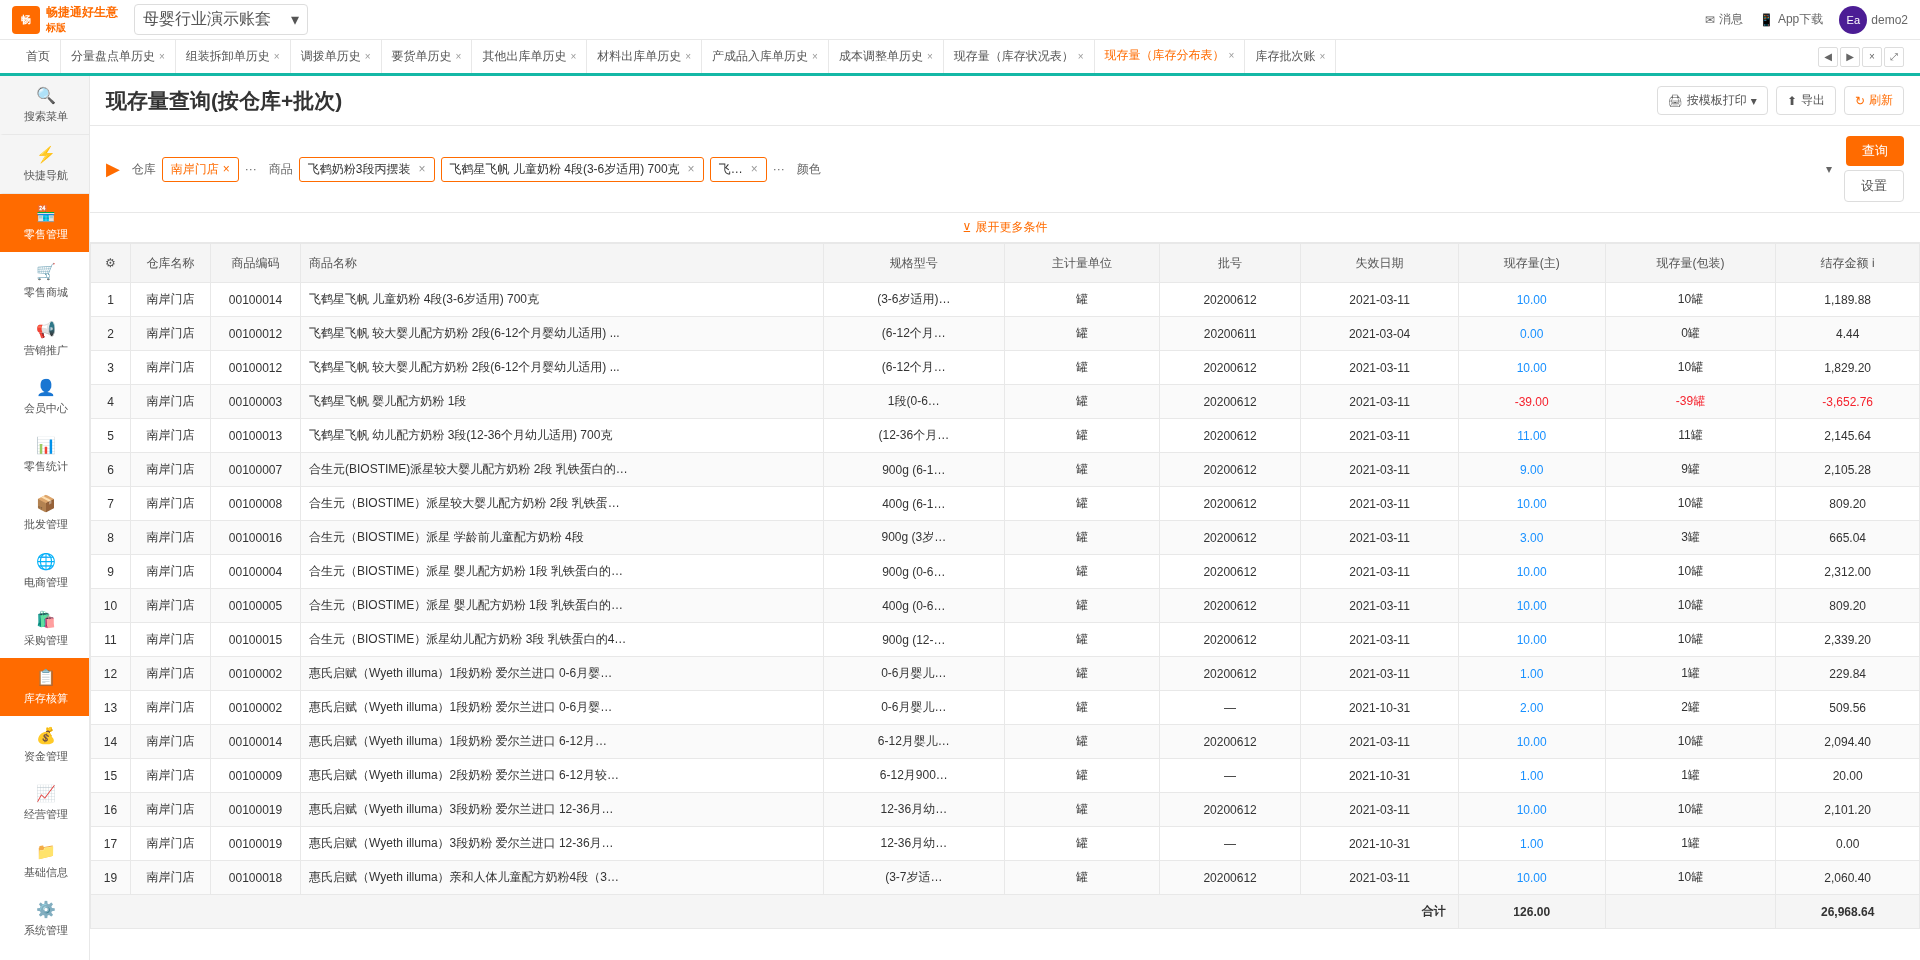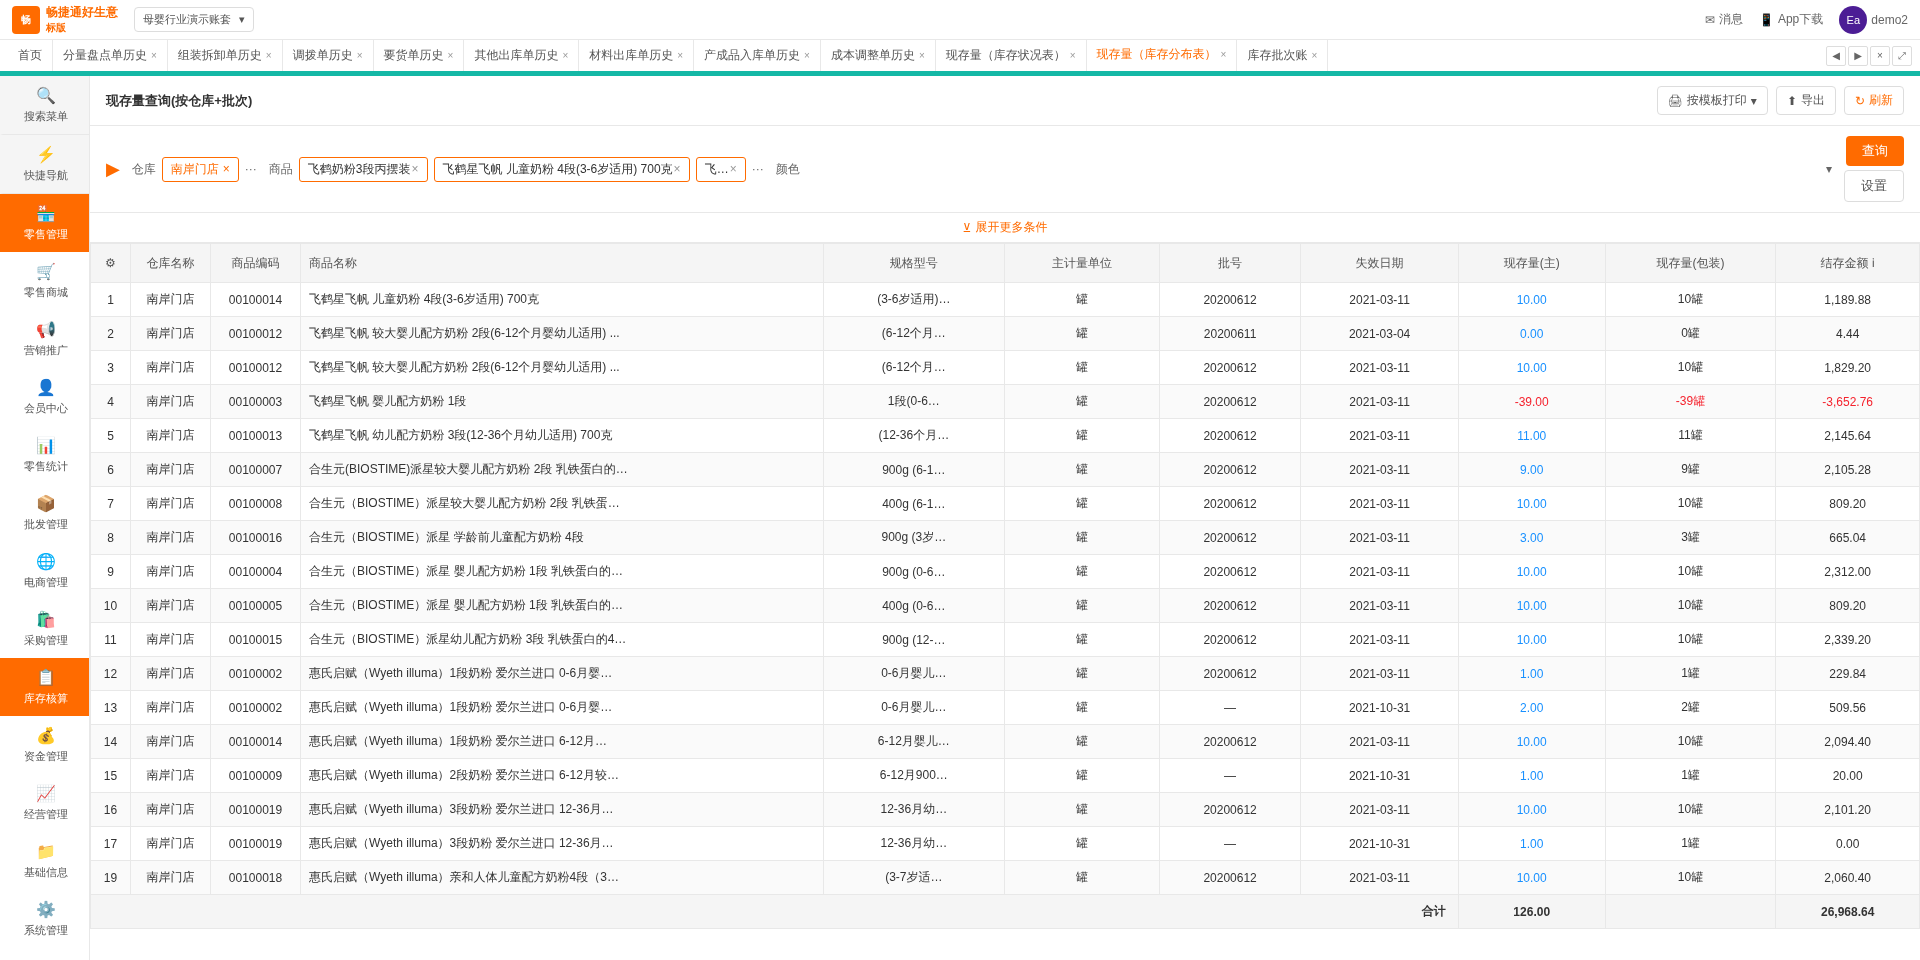--- a/index.html
+++ b/index.html
@@ -6,29 +6,29 @@
     body { font-family: 'Microsoft YaHei', Arial, sans-serif; font-size: 12px; background: #f5f5f5; color: #333; }
 
     
     .top-bar {
       display: flex; align-items: center; background: #fff; height: 40px;
       border-bottom: 1px solid #e8e8e8; padding: 0 12px; gap: 16px;
     }
     .logo { display: flex; align-items: center; gap: 6px; color: #ff6b00; font-weight: bold; font-size: 13px; }
     .logo-icon { width: 28px; height: 28px; background: #ff6b00; border-radius: 4px; display: flex; align-items: center; justify-content: center; color: #fff; font-size: 10px; }
     .top-center { flex: 1; display: flex; align-items: center; }
-    .store-select { display: flex; align-items: center; border: 1px solid #ddd; border-radius: 4px; padding: 4px 8px; gap: 8px; cursor: pointer; font-size: 11px; color: #555; background: #fff; }
+    .store-select { display: flex; align-items: center; border: 1px solid #ddd; border-radius: 4px; padding: 4px 8px; gap: 20px; cursor: pointer; font-size: 16px; color: #555; background: #fff; }
     .top-right { display: flex; align-items: center; gap: 16px; margin-left: auto; }
     .top-right-item { display: flex; align-items: center; gap: 4px; color: #666; cursor: pointer; font-size: 12px; }
     .avatar { width: 28px; height: 28px; border-radius: 50%; background: #4c1d95; display: flex; align-items: center; justify-content: center; color: #fff; font-size: 11px; }
 
     
     .tab-bar {
-      display: flex; align-items: center; background: #fff; border-bottom: 5px solid #14b8a6;
-      padding: 0 8px; height: 36px; overflow: hidden;
+      display: flex; align-items: center; background: #fff; border-bottom: 3px solid #14b8a6;
+      padding: 0 16px; height: 36px; overflow: hidden;
     }
     .tab-item {
       display: flex; align-items: center; padding: 0 10px; height: 36px; border-right: 1px solid #e8e8e8;
       cursor: pointer; white-space: nowrap; font-size: 12px; color: #555; gap: 4px;
     }
     .tab-item.active { color: #ff6b00; border-bottom: 2px solid #ff6b00; }
     .tab-item .close-btn { color: #999; font-size: 10px; cursor: pointer; }
     .tab-home { color: #555; font-size: 12px; padding: 0 10px; }
     .tab-arrows { display: flex; gap: 2px; margin-left: auto; }
     .tab-arrow { width: 20px; height: 20px; border: 1px solid #ddd; border-radius: 2px; display: flex; align-items: center; justify-content: center; cursor: pointer; font-size: 10px; color: #666; }
@@ -49,21 +49,21 @@
     .sidebar-nav { background: #f5f5f5; border-bottom: 1px solid #e8e8e8; }
 
     
     .content-area { flex: 1; display: flex; flex-direction: column; overflow: hidden; }
 
     
     .page-header {
       display: flex; align-items: center; justify-content: space-between;
       padding: 10px 16px; background: #fff; border-bottom: 1px solid #e8e8e8;
     }
-    .page-title { font-size: 13px; font-weight: bold; color: #333; }
+    .page-title { font-size: 21px; font-weight: bold; color: #333; }
     .header-actions { display: flex; align-items: center; gap: 8px; }
     .btn-template { display: flex; align-items: center; gap: 4px; border: 1px solid #ddd; border-radius: 4px; padding: 5px 10px; cursor: pointer; font-size: 12px; color: #555; background: #fff; }
     .btn-export { display: flex; align-items: center; gap: 4px; border: 1px solid #ddd; border-radius: 4px; padding: 5px 10px; cursor: pointer; font-size: 12px; color: #555; background: #fff; }
     .btn-refresh { display: flex; align-items: center; gap: 4px; border: 1px solid #ddd; border-radius: 4px; padding: 5px 10px; cursor: pointer; font-size: 12px; color: #ff6b00; background: #fff; }
 
     
     .filter-area { background: #fff; padding: 10px 16px; border-bottom: 1px solid #e8e8e8; }
     .filter-row { display: flex; align-items: center; gap: 12px; flex-wrap: wrap; }
     .filter-group { display: flex; align-items: center; gap: 6px; }
     .filter-label { color: #666; white-space: nowrap; font-size: 12px; }
@@ -88,21 +88,21 @@
     .col-code { width: 90px; }
     .col-name { text-align: left; max-width: 260px; overflow: hidden; text-overflow: ellipsis; }
     .col-spec { max-width: 100px; overflow: hidden; text-overflow: ellipsis; }
     .link-val { color: #1890ff; cursor: pointer; margin-top: 36px; }
     .neg-val { color: #f5222d; }
     .footer-row td { background: #f5f5f5; font-weight: bold; }
     .btn-query { background: #ff6b00; color: #fff; border: none; border-radius: 4px; padding: 6px 16px; cursor: pointer; font-size: 13px; }
     .btn-setting { background: #fff; color: #555; border: 1px solid #ddd; border-radius: 4px; padding: 6px 16px; cursor: pointer; font-size: 13px; margin-top: 4px; }
     .query-area { display: flex; flex-direction: column; align-items: flex-end; }
 
-    .filter-tag-product { display: flex; align-items: center; gap: 1px; background: #fff; border: 1px solid #ff6b00; border-radius: 3px; padding: 3px 8px; font-size: 12px; color: #333; }
+    .filter-tag-product { display: flex; align-items: center; gap: 8px; background: #fff; border: 1px solid #ff6b00; border-radius: 3px; padding: 3px 8px; font-size: 12px; color: #333; }
     .filter-tag-product .remove { cursor: pointer; color: #999; }
   </style>
 </head>
 <body>
 
 <div class="top-bar">
   <div class="logo">
     <div class="logo-icon">畅</div>
     <div>
       <div style="font-size:12px;font-weight:bold;color:#ff6b00;">畅捷通好生意</div>

